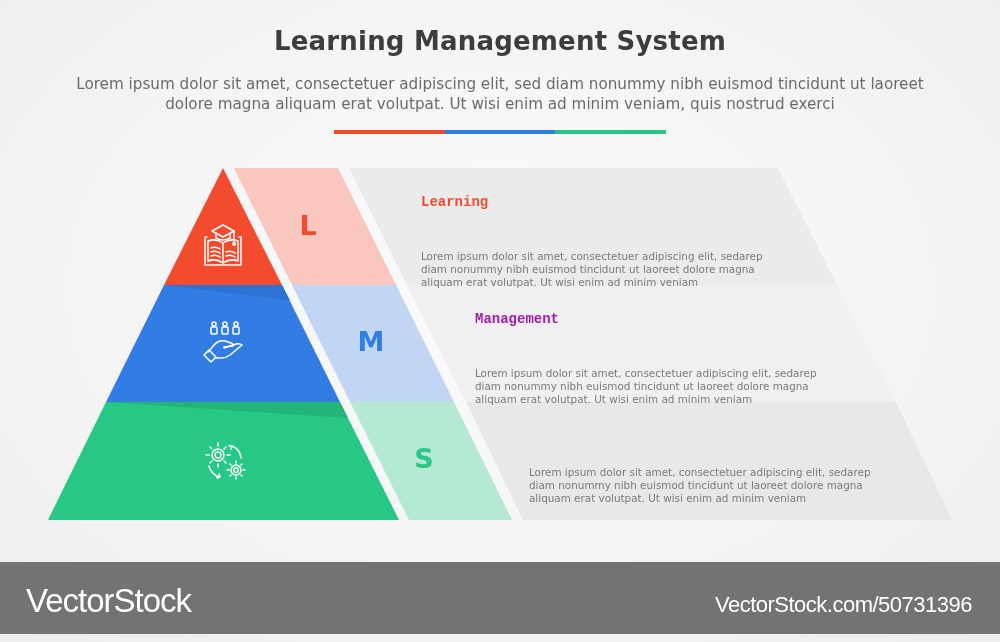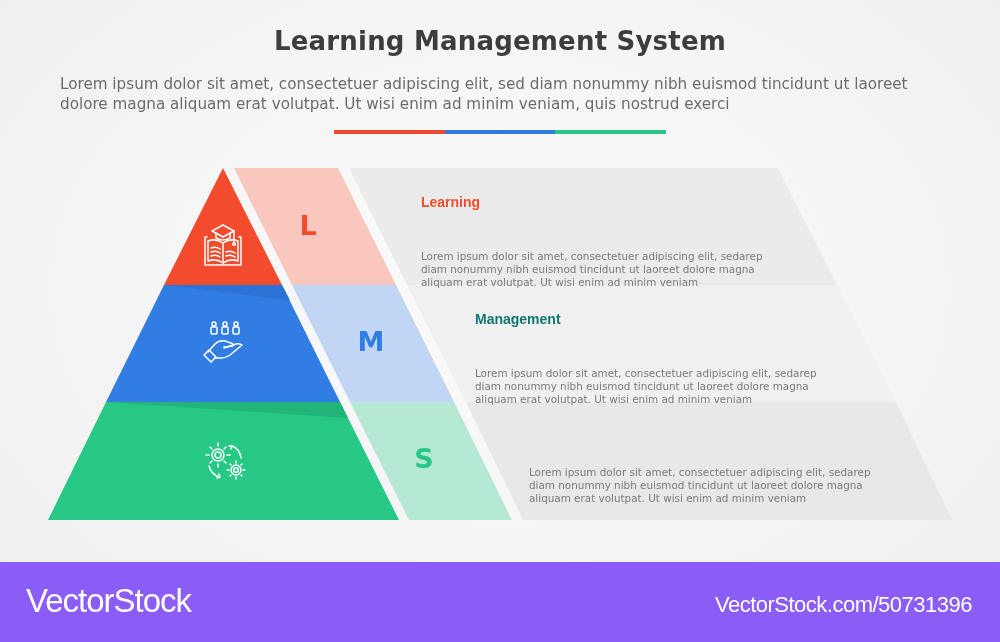--- a/index.html
+++ b/index.html
@@ -9,39 +9,39 @@
     background: radial-gradient(ellipse at 50% 45%, #fbfbfb 0%, #f4f4f4 60%, #eeeeee 100%);
     font-family: "Liberation Sans", sans-serif;
   }
   .title {
     position: absolute; left: 0; top: 26px; width: 1000px;
     text-align: center; font-family: "DejaVu Sans", sans-serif;
     font-weight: bold; font-size: 26px; color: #3d3d3d; letter-spacing: 0.2px;
   }
   .subtitle {
     position: absolute; left: 60px; top: 74px; width: 880px;
-    text-align: left; font-family: "DejaVu Sans", sans-serif;
+    text-align: center; font-family: "DejaVu Sans", sans-serif;
     font-size: 15.2px; line-height: 20px; color: #6b6b6b;
   }
   .divider { position: absolute; top: 130px; height: 4px; }
   .diagram { position: absolute; left: 0; top: 0; width: 1000px; height: 560px; }
   .letter {
     position: absolute; font-family: "DejaVu Sans", sans-serif; font-weight: bold;
     font-size: 27px; text-align: center; width: 40px;
   }
   .block { position: absolute; width: 360px; }
   .block-title {
-    font-family: Liberation Sans, sans-serif; font-weight: bold; font-size: 14px;
+    font-family: Liberation Mono, monospace; font-weight: bold; font-size: 14px;
     margin-bottom: 3px;
   }
   .block-text {
     font-family: "DejaVu Sans", sans-serif; font-size: 10.4px; line-height: 13px; color: #7a7a7a; margin-top: 40px;
   }
   .footer {
-    position: absolute; left: 0; top: 562px; width: 1000px; height: 80px; background: #8b5cf6;
+    position: absolute; left: 0; top: 562px; width: 1000px; height: 72px; background: #737373;
   }
   .footer-logo {
     position: absolute; left: 26px; top: 20px; color: #fff;
     font-family: "Liberation Sans", sans-serif; font-size: 33px; letter-spacing: -1px;
   }
   .footer-url {
     position: absolute; right: 28px; top: 30px; color: #fff;
     font-family: "Liberation Sans", sans-serif; font-size: 22px; letter-spacing: -0.5px;
   }
 </style>
@@ -111,21 +111,21 @@
 
 <div class="letter" style="left:288px;top:210px;color:#f24b2d;">L</div>
 <div class="letter" style="left:351px;top:326px;color:#317de4;">M</div>
 <div class="letter" style="left:404px;top:443px;color:#27c886;">S</div>
 
 <div class="block" style="left:421px;top:194px;">
   <div class="block-title" style="color:#f24b2d;">Learning</div>
   <div class="block-text">Lorem ipsum dolor sit amet, consectetuer adipiscing elit, sedarep diam nonummy nibh euismod tincidunt ut laoreet dolore magna aliquam erat volutpat. Ut wisi enim ad minim veniam</div>
 </div>
 <div class="block" style="left:475px;top:311px;">
-  <div class="block-title" style="color:#0f766e;">Management</div>
+  <div class="block-title" style="color:#a21caf;">Management</div>
   <div class="block-text">Lorem ipsum dolor sit amet, consectetuer adipiscing elit, sedarep diam nonummy nibh euismod tincidunt ut laoreet dolore magna aliquam erat volutpat. Ut wisi enim ad minim veniam</div>
 </div>
 <div class="block" style="left:529px;top:426px;">
   <div class="block-text">Lorem ipsum dolor sit amet, consectetuer adipiscing elit, sedarep diam nonummy nibh euismod tincidunt ut laoreet dolore magna aliquam erat volutpat. Ut wisi enim ad minim veniam</div>
 </div>
 
 <div class="footer">
   <div class="footer-logo">VectorStock</div>
   <div class="footer-url">VectorStock.com/50731396</div>
 </div>

